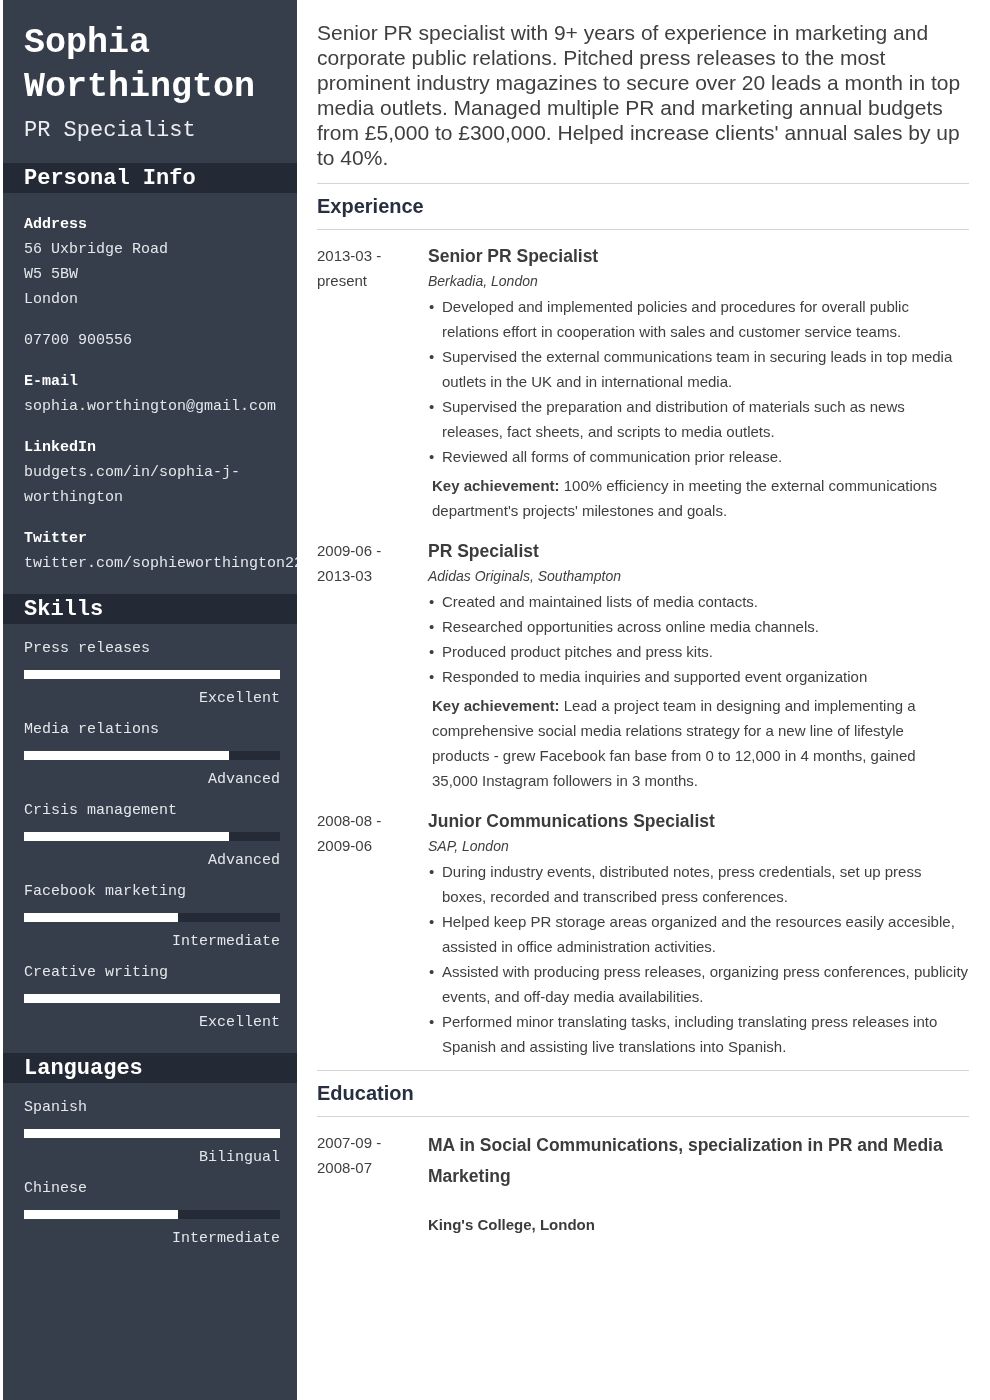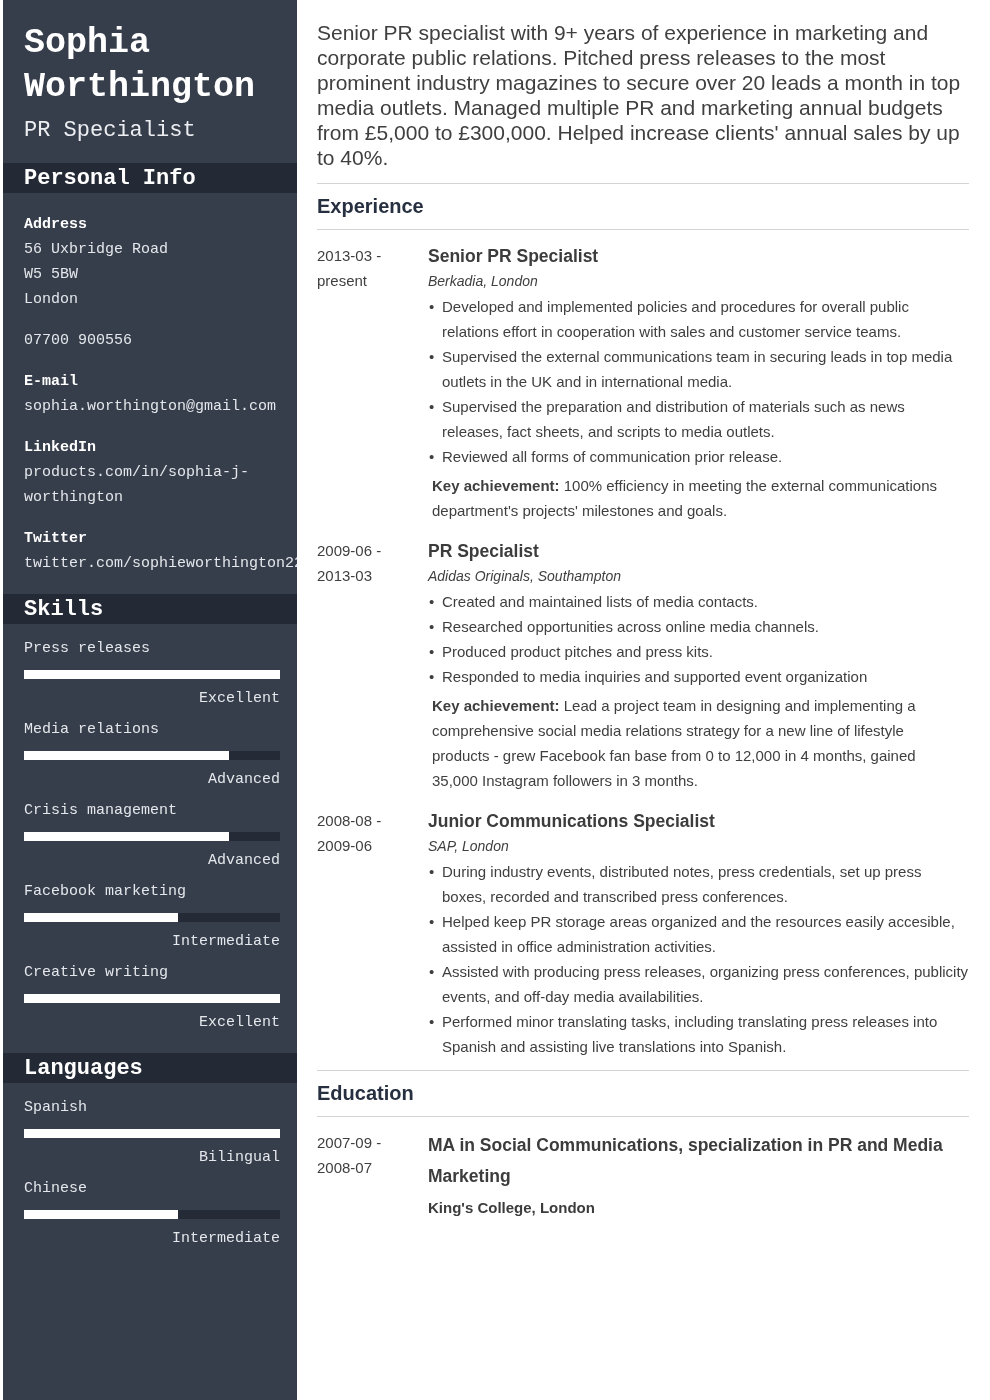--- a/index.html
+++ b/index.html
@@ -60,21 +60,21 @@
   .job-dates{width:111px;flex:none;font-size:15px;line-height:25px;}
   .job-body{flex:1;min-width:0;}
   .job-title{margin:0;font-size:17.5px;font-weight:700;line-height:26px;color:#3c3c3c;}
   .job-company{font-size:14px;font-style:italic;line-height:25px;}
   .job-bullets{list-style:none;margin:0;padding:0;}
   .job-bullets li{position:relative;padding-left:14px;font-size:15px;line-height:25px;}
   .job-bullets li::before{content:"\2022";position:absolute;left:1px;}
   .key{margin:4px;font-size:15px;line-height:25px;}
   .key b{font-weight:700;}
   .edu-degree{margin:0;font-size:17.5px;font-weight:700;line-height:31px;color:#3c3c3c;}
-  .edu-school{font-size:15px;font-weight:700;line-height:25px;margin-top:3px;color:#3c3c3c;}
+  .edu-school{font-size:15px;font-weight:700;line-height:25px;margin-top:20px;color:#3c3c3c;}
 </style>
 </head>
 <body>
 
 <aside class="sidebar">
   <div class="pad">
     <div class="name">Sophia Worthington</div>
     <div class="role">PR Specialist</div>
   </div>
 
@@ -88,21 +88,21 @@
       </div>
       <div class="field">
   <div class="field-line">07700 900556</div>
       </div>
       <div class="field">
     <div class="field-label">E-mail</div>
   <div class="field-line">sophia.worthington@gmail.com</div>
       </div>
       <div class="field">
     <div class="field-label">LinkedIn</div>
-  <div class="field-line">products.com/in/sophia-j-worthington</div>
+  <div class="field-line">budgets.com/in/sophia-j-worthington</div>
       </div>
       <div class="field">
     <div class="field-label">Twitter</div>
   <div class="field-line">twitter.com/sophieworthington22</div>
       </div>
     </div>
 
   <div class="band">Skills</div>
   <div class="pad meter-list">
       <div class="meter-item">

